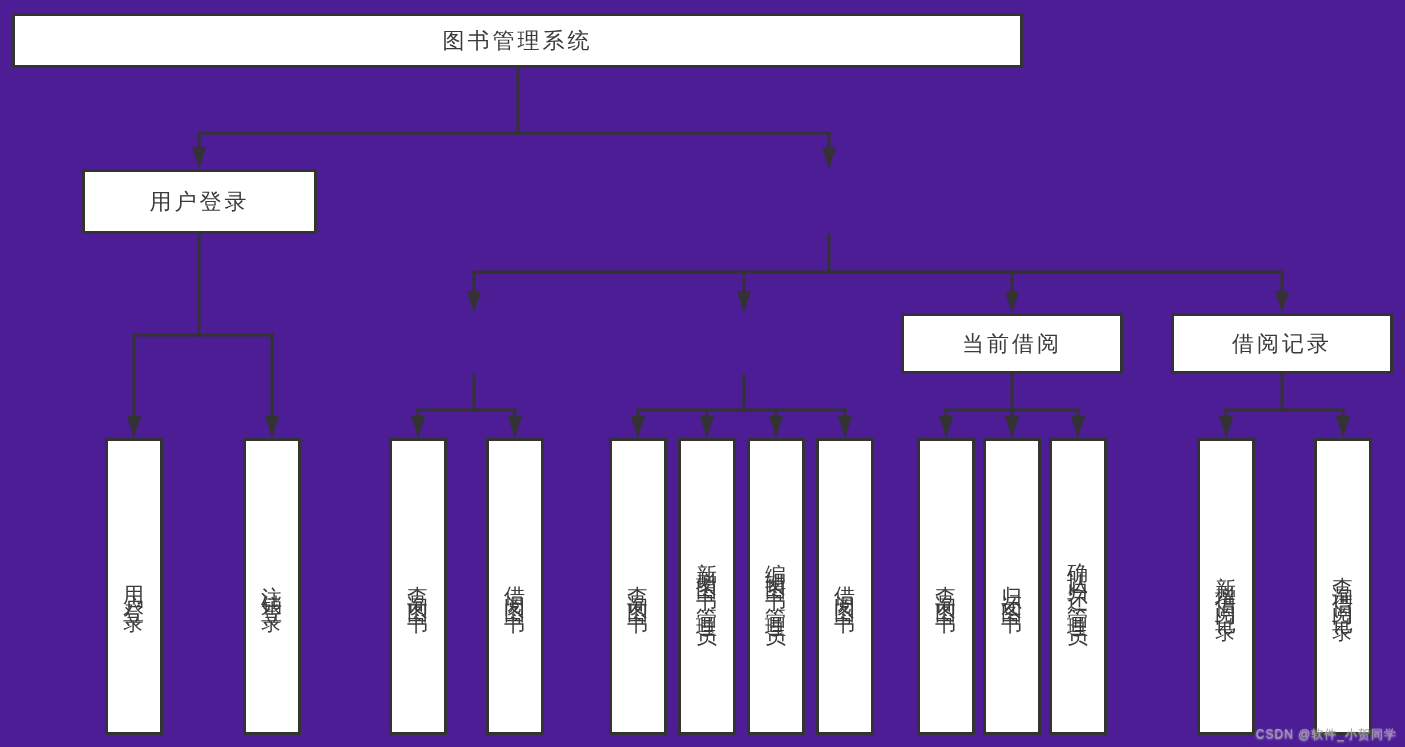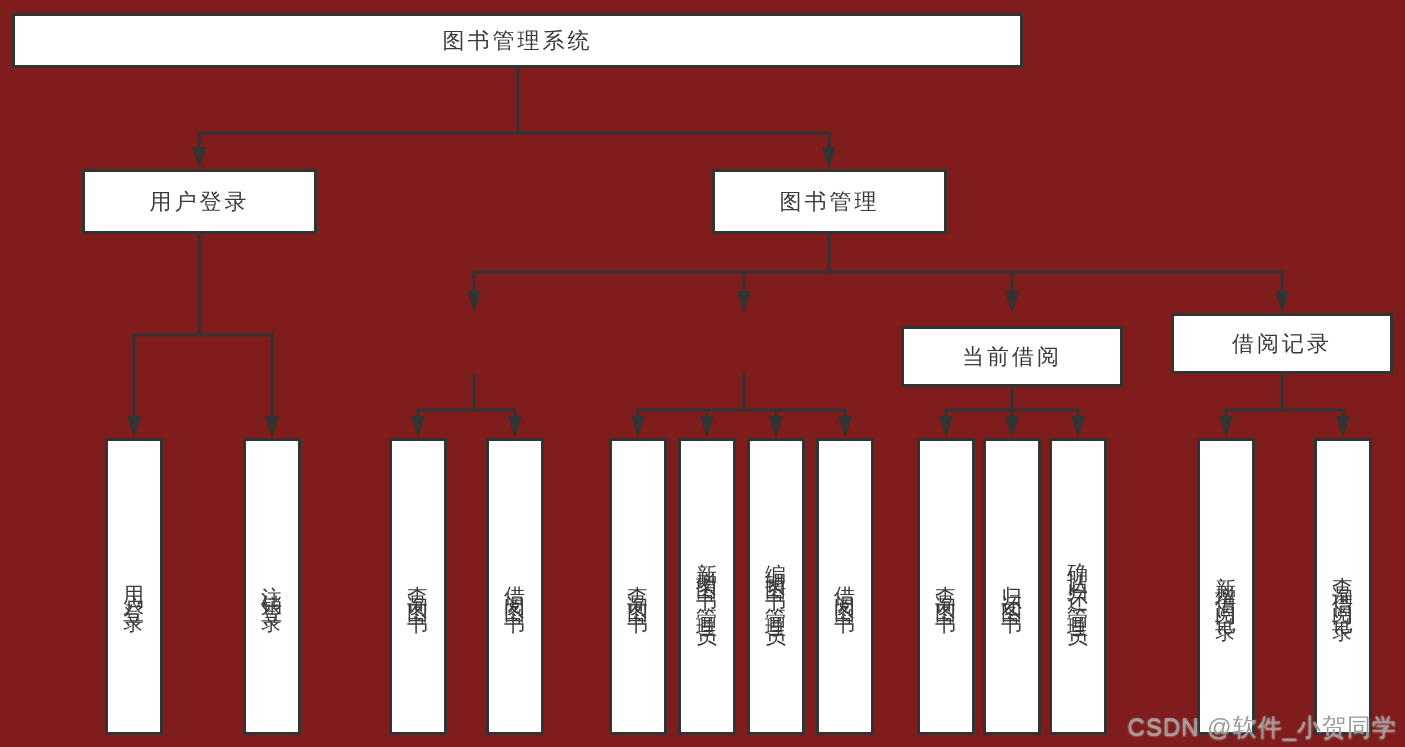--- a/index.html
+++ b/index.html
@@ -1,34 +1,34 @@
 <!DOCTYPE html>
 <html><head>
 <meta charset="utf-8">
 <style>
   html,body { margin:0; padding:0; background:#ffffff; }
   .stage {
-    position:relative; width:1405px; height:747px; background:#7f1d1d;
+    position:relative; width:1405px; height:747px; background:#4c1d95;
     font-family:"Liberation Sans","DejaVu Sans",sans-serif;
     color:#3a3a3a; overflow:hidden;
   }
   svg.wires { position:absolute; left:0; top:0; }
   .node {
     position:absolute; box-sizing:border-box; background:#ffffff;
     border:3px solid #333333; display:flex; align-items:center; justify-content:center;
     text-align:center;
   }
   .node.h span { font-size:22px; letter-spacing:3px; white-space:nowrap; }
   .node.v span {
     writing-mode:vertical-rl; text-orientation:mixed;
     font-size:21px; letter-spacing:9px; line-height:1;
   }
   .watermark {
     position:absolute; right:8px; bottom:4px;
-    font-size:24px; letter-spacing:1px; color:#9b9b9b;
+    font-size:12px; letter-spacing:1px; color:#9b9b9b;
     text-shadow:0 1px 2px rgba(255,255,255,0.85);
     white-space:nowrap;
   }
 </style>
 </head>
 <body>
 
 <div class="stage">
 
   <svg class="wires" width="1405" height="747" viewBox="0 0 1405 747">
@@ -97,25 +97,22 @@
     </g>
   </svg>
 
   <div class="node h" style="left:12px;top:13px;width:1011px;height:55px">
     <span>图书管理系统</span>
   </div>
 
   <div class="node h" style="left:82px;top:169px;width:235px;height:65px">
     <span>用户登录</span>
   </div>
-  <div class="node h" style="left:712px;top:169px;width:235px;height:65px">
-    <span>图书管理</span>
-  </div>
 
-  <div class="node h" style="left:901px;top:326px;width:222px;height:61px">
+  <div class="node h" style="left:901px;top:313px;width:222px;height:61px">
     <span>当前借阅</span>
   </div>
   <div class="node h" style="left:1171px;top:313px;width:222px;height:61px">
     <span>借阅记录</span>
   </div>
 
   <div class="node v" style="left:105px;top:438px;width:58px;height:297px">
     <span>用户登录</span>
   </div>
   <div class="node v" style="left:243px;top:438px;width:58px;height:297px">

